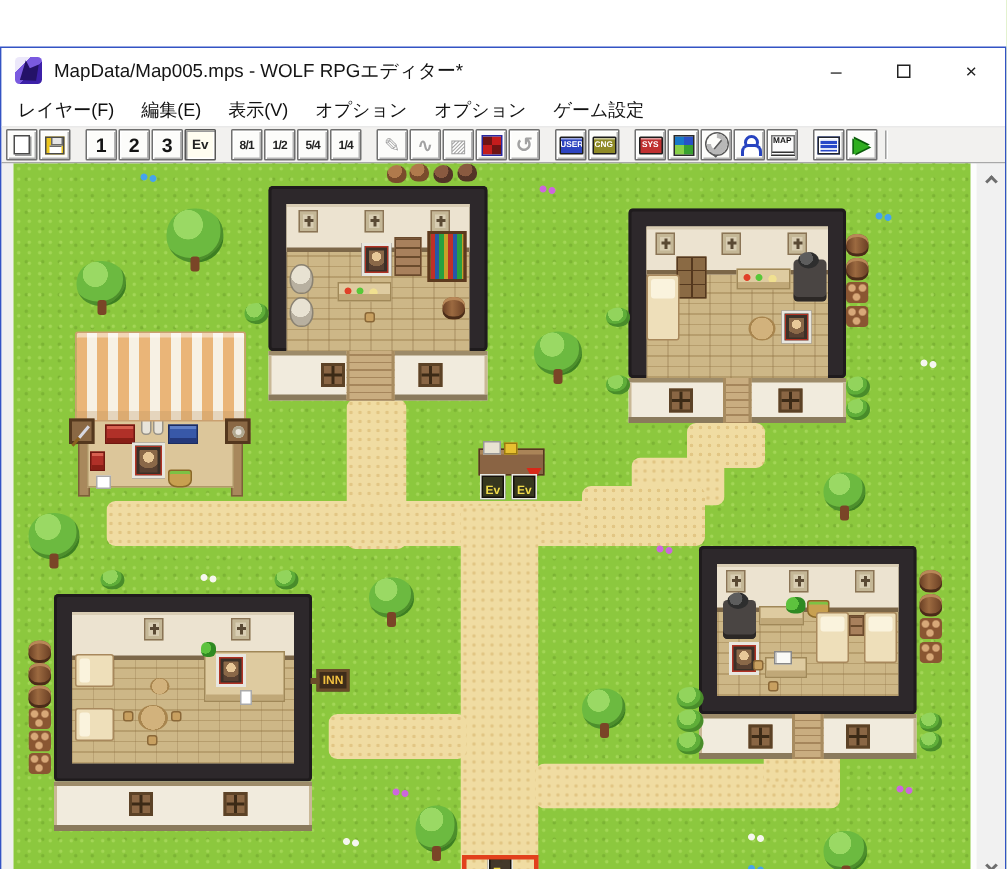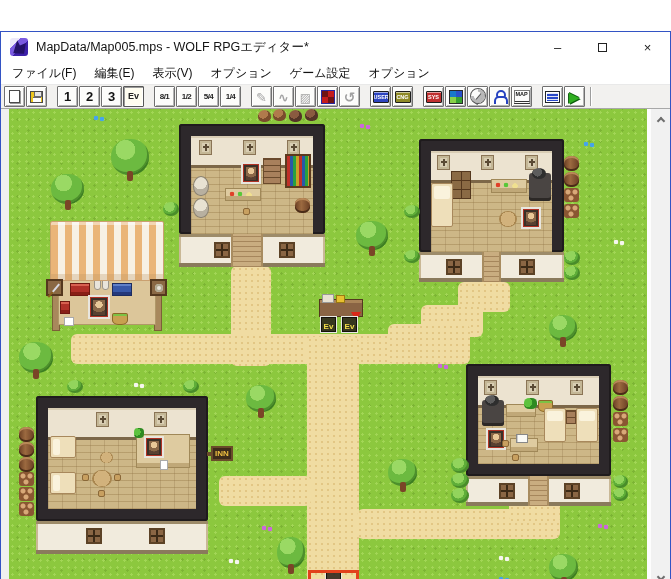--- a/index.html
+++ b/index.html
@@ -197,26 +197,26 @@
     <div class="win-btns">
       <div class="win-btn">–</div>
       <div class="win-btn">
           <span class="maxbox"></span>
         </div>
       <div class="win-btn">×</div>
     </div>
   </div>
 
   <div class="menubar" id="menubar">
-      <div class="menu-item">ファイル(F)</div>
+      <div class="menu-item">レイヤー(F)</div>
       <div class="menu-item">編集(E)</div>
       <div class="menu-item">表示(V)</div>
       <div class="menu-item">オプション</div>
+      <div class="menu-item">オプション</div>
       <div class="menu-item">ゲーム設定</div>
-      <div class="menu-item">オプション</div>
     </div>
 
   <div class="toolbar" id="toolbar">
       <div class="tbtn">
         <span class="ticon i-new"></span>
       </div>
       <div class="tbtn">
         <span class="ticon i-save"></span>
       </div>
       <div class="tbtn gap">

